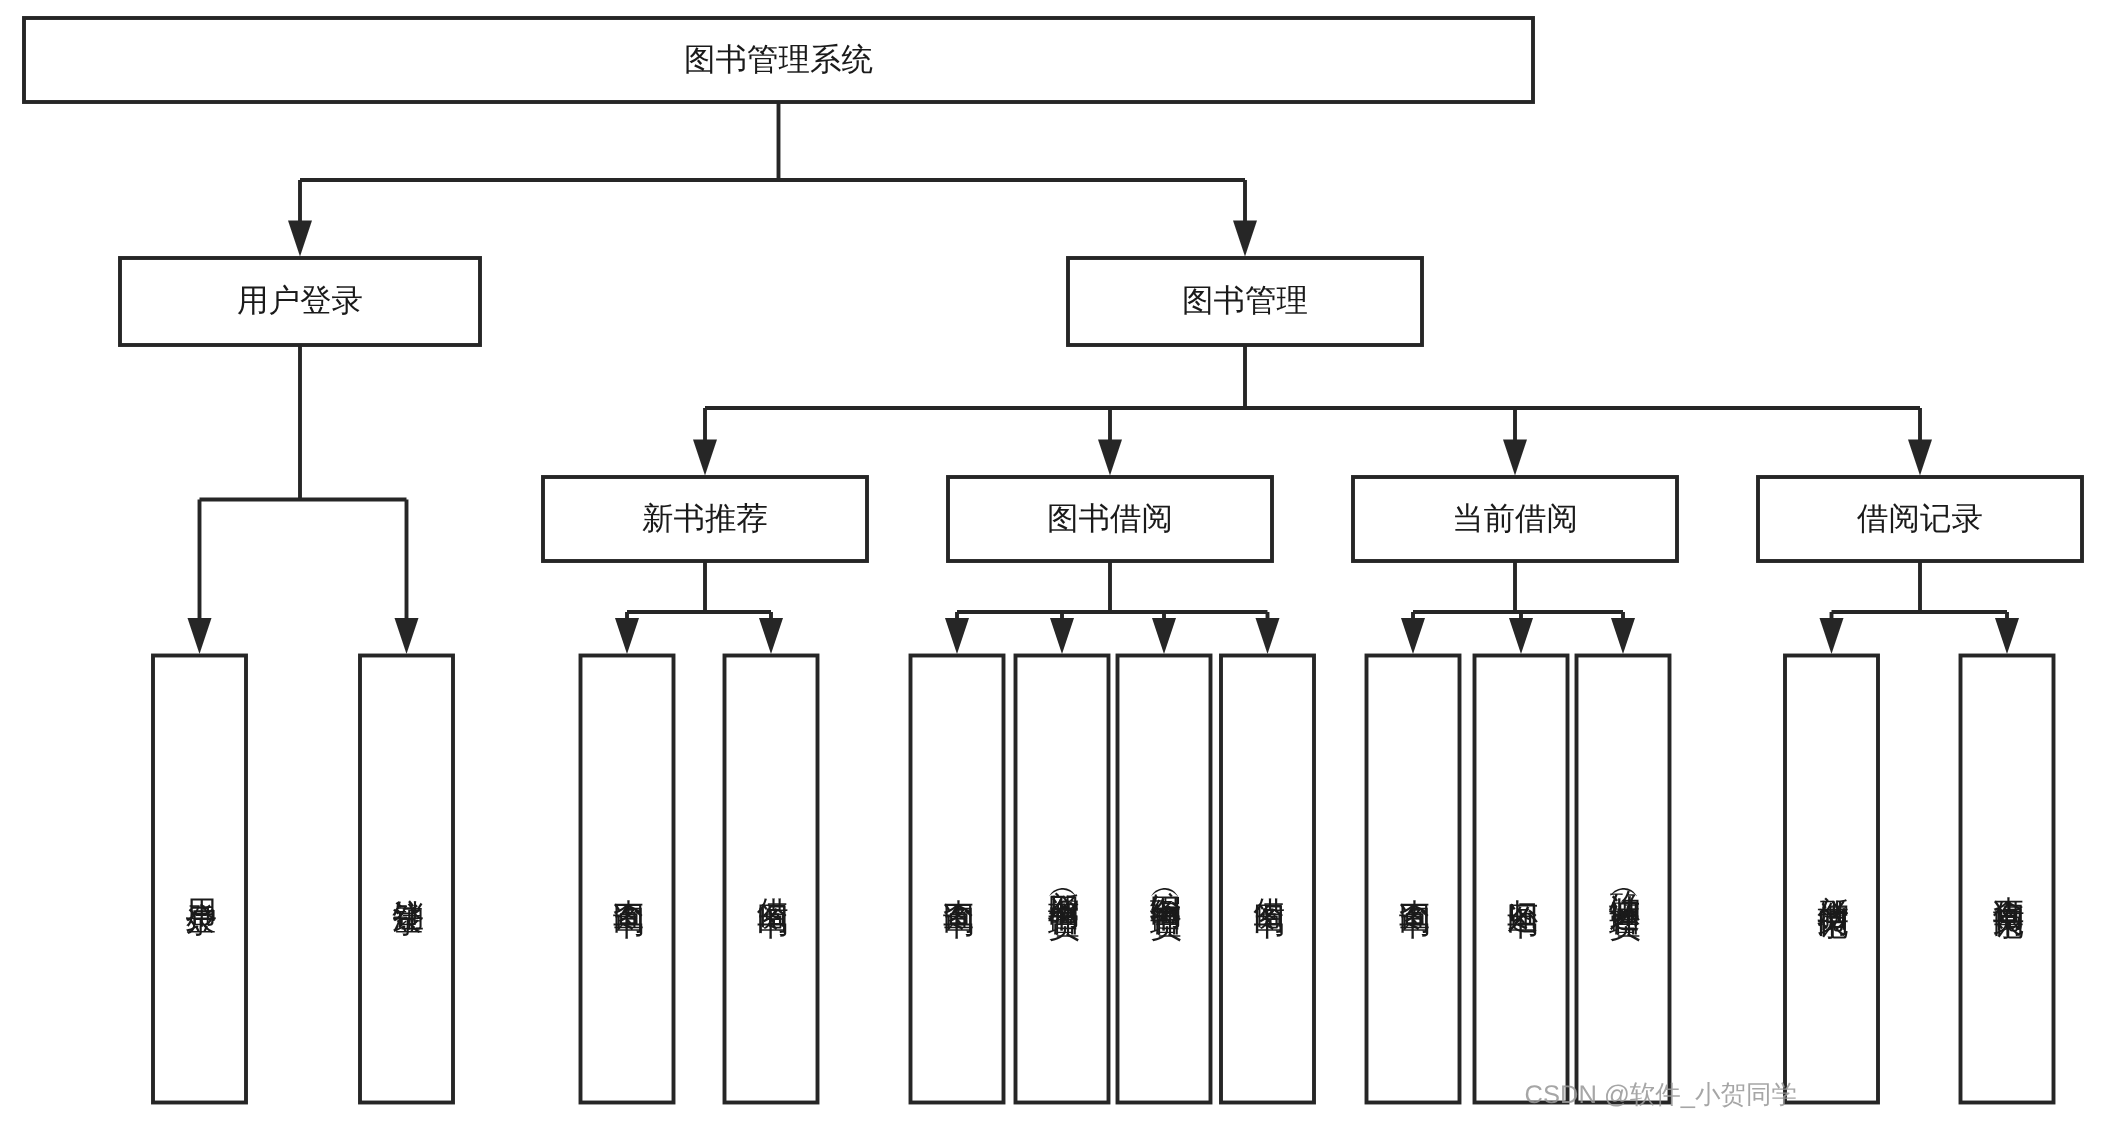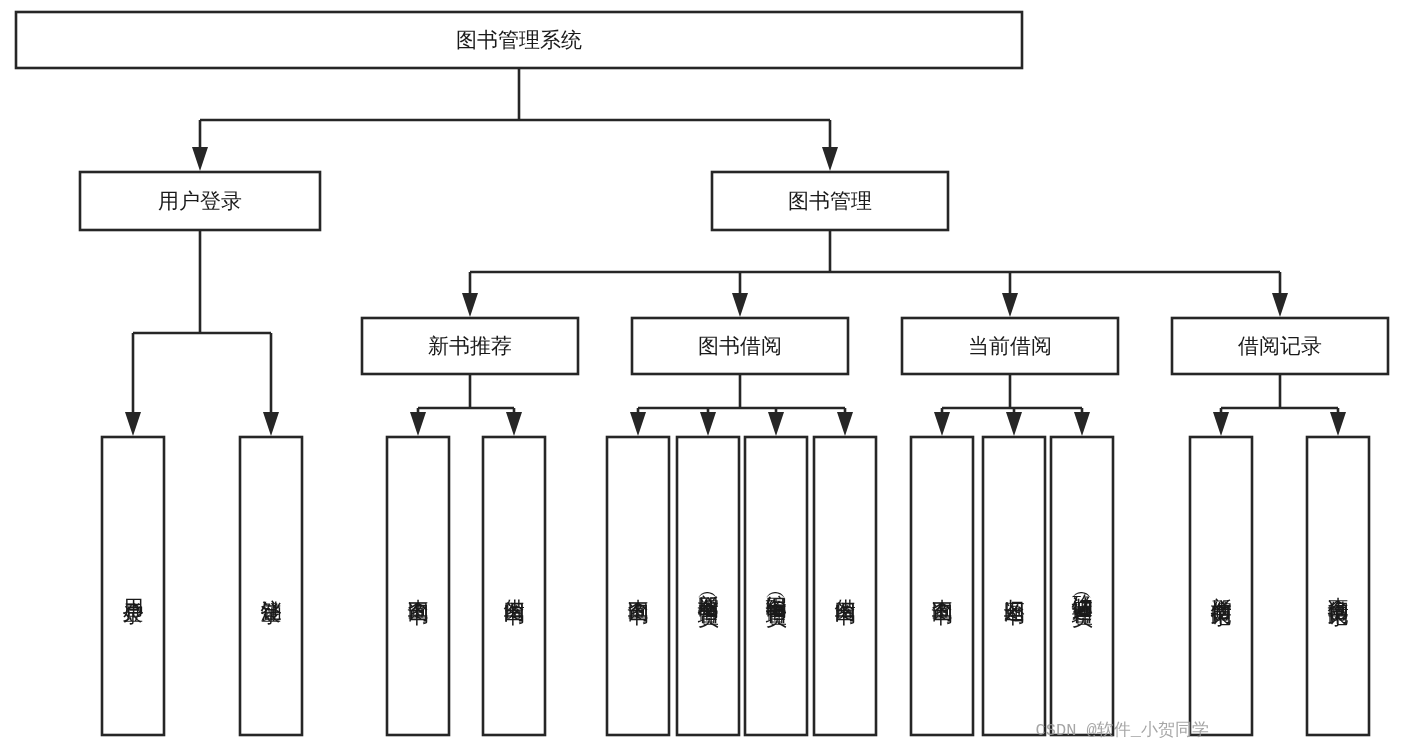--- a/index.html
+++ b/index.html
@@ -69,23 +69,23 @@
     letter-spacing: 2px;
     display: flex;
     align-items: center;
     justify-content: center;
     text-align: center;
     pointer-events: none;
     user-select: none;
   }
   .watermark {
     position: absolute;
-    right: 1px;
+    right: 12px;
     bottom: 6px;
-    font-family: Liberation Mono, monospace;
+    font-family: Liberation Sans, sans-serif;
     font-size: 17px;
     color: #9a9a9a;
     opacity: 0.88;
     white-space: nowrap;
     user-select: none;
   }
 </style>
 </head>
 <body>
 

